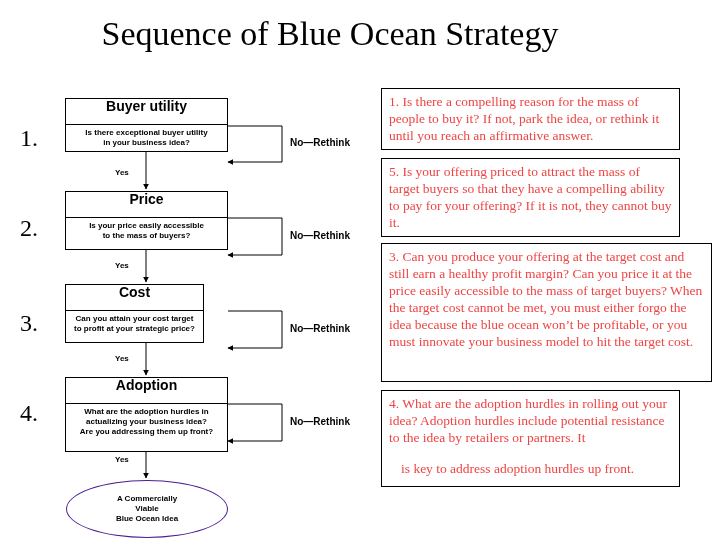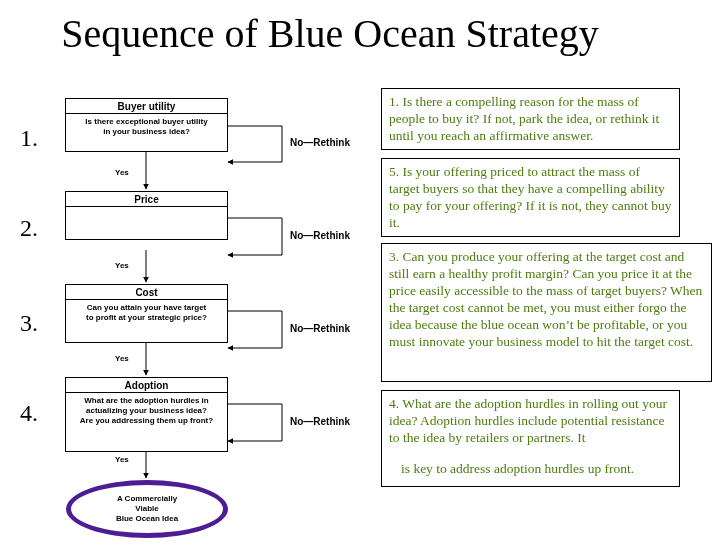--- a/index.html
+++ b/index.html
@@ -19,21 +19,21 @@
     position: absolute;
     inset: 0;
   }
   .title {
     position: absolute;
     left: 0;
     top: 14px;
     width: 660px;
     text-align: center;
     font-family: "Liberation Serif", serif;
-    font-size: 40px;
+    font-size: 34px;
     line-height: 40px;
     color: #000000;
     letter-spacing: 0px;
   }
 
   
   .step-num {
     position: absolute;
     font-family: "Liberation Serif", serif;
     font-size: 24px;
@@ -43,41 +43,41 @@
 
   
   .flowbox {
     position: absolute;
     border: 1px solid #000000;
     background: #ffffff;
     box-sizing: border-box;
   }
   .flowbox .bhead {
     font-family: "Liberation Sans", sans-serif;
-    font-size: 10px;
+    font-size: 14px;
     font-weight: bold;
     line-height: 11px;
     text-align: center;
     padding-top: 2px;
     border-bottom: 1px solid #000000;
-    padding-bottom: 1px;
+    padding-bottom: 12px;
   }
   .flowbox .bbody {
     font-family: "Liberation Sans", sans-serif;
     font-size: 8px;
     font-weight: bold;
     line-height: 10px;
     text-align: center;
     padding: 3px 4px 2px 4px;
   }
 
   
   .oval {
     position: absolute;
-    border: 5px solid #4c1d95;
+    border: 1px solid #4c1d95;
     border-radius: 50%;
     background: #ffffff;
     box-sizing: border-box;
     display: flex;
     align-items: center;
     justify-content: center;
   }
   .oval .otext {
     font-family: "Liberation Sans", sans-serif;
     font-size: 8px;
@@ -109,21 +109,21 @@
   
   .panel {
     position: absolute;
     border: 1px solid #000000;
     background: #ffffff;
     box-sizing: border-box;
     padding: 4px 6px 4px 7px;
     font-family: "Liberation Serif", serif;
     font-size: 13.5px;
     line-height: 17px;
-    color: #4d7c0f;
+    color: #ef4444;
   }
   .panel p {
     margin: 0;
   }
   .panel p + p {
     margin-top: 14px;
     margin-left: 12px;
   }
 
   svg.lines {
@@ -169,29 +169,31 @@
   <div class="step-num" style="left:20px; top:400px;">4.</div>
 
   <div class="flowbox" style="left:65px; top:98px; width:163px; height:54px;">
     <div class="bhead">Buyer utility</div>
     <div class="bbody" style="white-space: pre-line;">Is there exceptional buyer utility
 in your business idea?</div>
   </div>
   <div class="yes-label" style="left:115px; top:168px;">Yes</div>
   <div class="no-label" style="left:290px; top:138px;">No—Rethink</div>
 
-  <div class="flowbox" style="left:65px; top:191px; width:163px; height:49px;">
+  <div class="flowbox" style="left:65px; top:191px; width:163px; height:59px;">
     <div class="bhead">Price</div>
+    <div class="bbody" style="white-space: pre-line;">Is your price easily accessible
+to the mass of buyers?</div>
   </div>
   <div class="yes-label" style="left:115px; top:261px;">Yes</div>
   <div class="no-label" style="left:290px; top:231px;">No—Rethink</div>
 
-  <div class="flowbox" style="left:65px; top:284px; width:163px; height:59px;">
+  <div class="flowbox" style="left:65px; top:284px; width:139px; height:59px;">
     <div class="bhead">Cost</div>
-    <div class="bbody" style="white-space: pre-line;">Can you attain your have target
+    <div class="bbody" style="white-space: pre-line;">Can you attain your cost target
 to profit at your strategic price?</div>
   </div>
   <div class="yes-label" style="left:115px; top:354px;">Yes</div>
   <div class="no-label" style="left:290px; top:324px;">No—Rethink</div>
 
   <div class="flowbox" style="left:65px; top:377px; width:163px; height:75px;">
     <div class="bhead">Adoption</div>
     <div class="bbody" style="white-space: pre-line;">What are the adoption hurdles in
 actualizing your business idea?
 Are you addressing them up front?</div>

